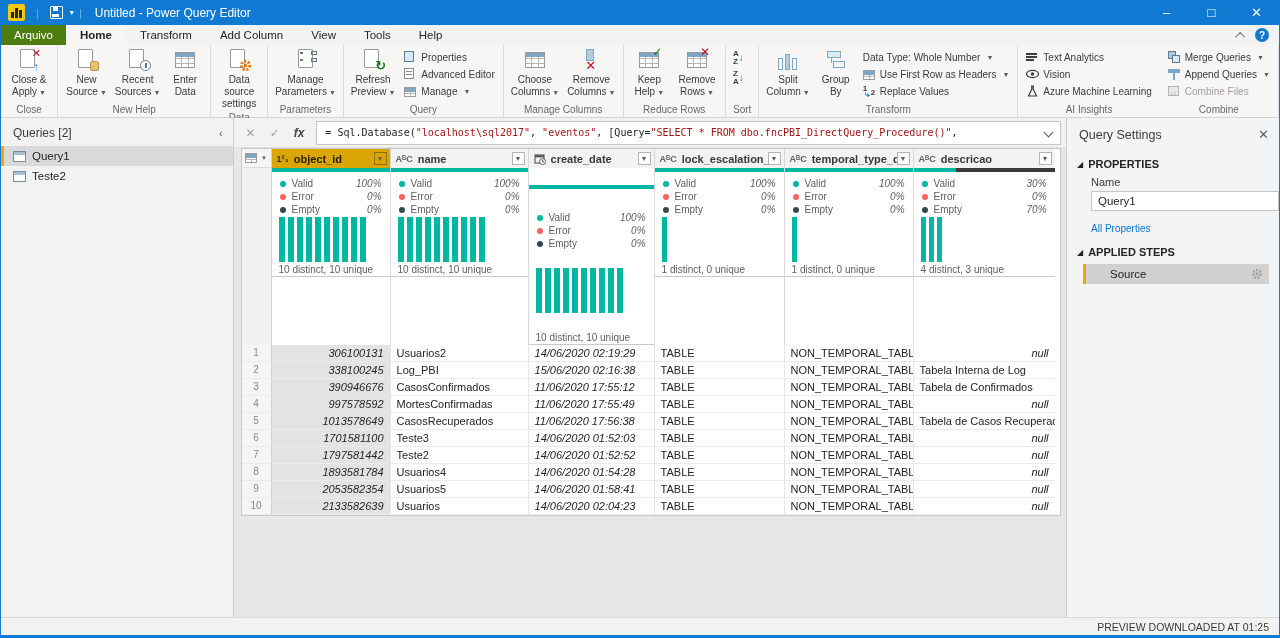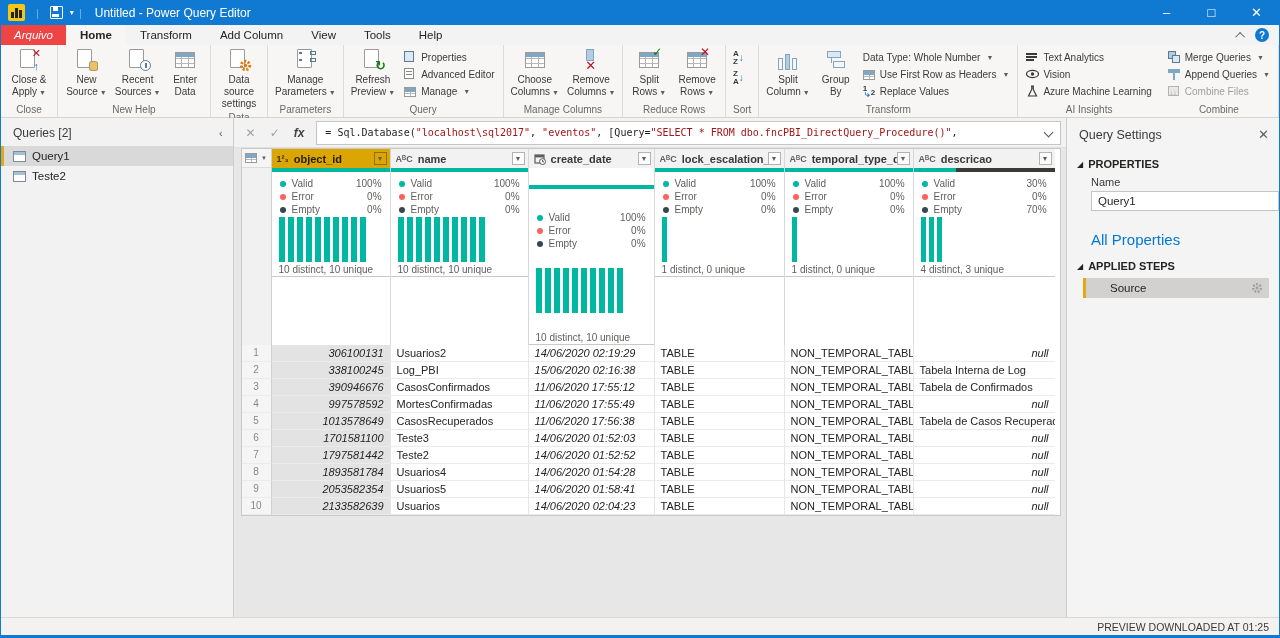--- a/index.html
+++ b/index.html
@@ -16,21 +16,21 @@
   .saveicon { width:13px; height:13px; border:1.5px solid #fff; border-radius:1px; position:relative; margin-left:6px; }
   .saveicon:before { content:""; position:absolute; top:0; left:2px; width:5px; height:4px; background:#fff; }
   .saveicon:after { content:""; position:absolute; bottom:1px; left:1px; width:7px; height:3px; background:#fff; }
   .qat-caret { font-size:8px; margin-left:7px; color:#fff; }
   .title-text { margin-left:8px; font-size:12px; }
   .wbtns { margin-left:auto; display:flex; height:100%; }
   .wbtn { width:45px; display:flex; align-items:center; justify-content:center; font-size:13px; color:#fff; }
 
   
   .menubar { height:20px; background:#f3f3f3; display:flex; align-items:stretch; font-size:11.5px; }
-  .mfile { background:#ef4444; color:#fff; display:flex; align-items:center; padding:0 13px;font-style:italic; }
+  .mfile { background:#4d7c0f; color:#fff; display:flex; align-items:center; padding:0 13px; }
   .mtab { display:flex; align-items:center; padding:0 14px; color:#252423; }
   .mtab.active { background:#f7f6f5; font-weight:bold; }
   .menu-right { margin-left:auto; display:flex; align-items:center; gap:10px; padding-right:10px; }
   .chev-up { width:7px; height:7px; border-left:1.5px solid #666; border-top:1.5px solid #666; transform:rotate(45deg) translateY(2px); }
   .helpicon { width:14px; height:14px; border-radius:50%; background:#1079d2; color:#fff; font-size:10px; font-weight:bold; display:flex; align-items:center; justify-content:center; }
 
   
   .ribbon { height:73px; background:#f7f6f5; border-bottom:1px solid #d4d4d4; display:flex; align-items:stretch; }
   .rgroup { border-right:1px solid #dcdbda; display:flex; flex-direction:column; padding:2px 3px 0 3px; }
   .rbody { display:flex; flex:1; align-items:flex-start; }
@@ -90,21 +90,21 @@
   .fbtn { margin-left:auto; width:13px; height:13px; border:1px solid #b5b3b1; background:#fcfcfc; display:flex; align-items:center; justify-content:center; flex:none; }
   .fbtn .dd { margin:0; font-size:7px; }
   .chead.sel .fbtn { background:transparent; border-color:#8d7200; }
   .qtrack { height:5px; display:flex; background:#fff; padding-bottom:1px; }
   .qv { height:4px; background:#00b8a2; }
   .qe { height:4px; background:#3b3a39; }
   .stats { height:42px; padding:4px 8px 0 8px; }
   .srow { display:flex; align-items:center; height:13px; font-size:10px; color:#605e5c; }
   .dot { width:6px; height:6px; border-radius:50%; margin-right:6px; flex:none; }
   .dv{ background:#00b8a2; } .de{ background:#fd625e; } .dm{ background:#37474f; }
-  .sval { margin-left:auto; }
+  .sval { margin-left:auto;font-style:italic; }
   .hist { height:47px; display:flex; align-items:flex-end; gap:3px; padding:2px 4px 0 7px; }
   .hbar { background:#00b8a2; height:100%; }
   .distinct { height:15px; font-size:10px; color:#605e5c; padding:2px 0 0 7px; border-bottom:1px solid #c9c9c9; white-space:nowrap; overflow:hidden; }
   .gutter-fill { flex:1; }
 
   .trow { display:flex; height:17px; }
   .cell { padding:0 6px; line-height:16px; font-size:11px; border-right:1px solid #e6e6e6; border-bottom:1px solid #ebebeb;
           white-space:nowrap; overflow:hidden; }
   .cell.gutter { width:30px; background:#f5f5f5; color:#8a8886; text-align:center; font-size:10px; border-right:1px solid #d0d0d0; padding:0; }
   .cell.c0 { width:119px; background:#e3e3e3; font-style:italic; text-align:right; }
@@ -115,21 +115,21 @@
   .cell.c5 { width:141px; border-right:none; }
   .cell.nullv { font-style:italic; text-align:right; }
 
   .rightpanel { width:213px; background:#f4f4f4; border-left:1px solid #cfcecd; padding:0 10px; }
   .rp-head { display:flex; align-items:center; padding:9px 0 10px 2px; font-size:12.5px; color:#3b3a39; }
   .rp-close { margin-left:auto; font-size:13px; color:#605e5c; }
   .sect-head { display:flex; align-items:center; gap:5px; font-size:11px; font-weight:bold; color:#252423; margin:6px 0 6px 0; }
   .tri { font-size:8px; color:#252423; }
   .rp-label { font-size:11px; color:#3b3a39; margin:2px 0 3px 14px; }
   .rp-input { width:188px; height:20px; background:#fff; border:1px solid #c8c6c4; margin-left:14px; display:flex; align-items:center; padding:0 6px; font-size:11.5px; }
-  .rp-link { color:#0078d7; font-size:15px; margin:20px 0 12px 14px; }
+  .rp-link { color:#0078d7; font-size:10px; margin:12px 0 12px 14px; }
   .steprow { display:flex; align-items:center; height:20px; background:#d2d1d0; border-left:3px solid #e3a812; margin:2px 0 0 6px; padding:0 6px 0 24px; font-size:11.5px; color:#252423; }
   .gear { margin-left:auto; }
 
   
   .statusbar { height:18px; background:#f3f2f1; border-top:1px solid #d9d9d9; display:flex; align-items:center;
                font-size:10.5px; color:#3b3a39; padding:0 10px; }
   .sb-left { display:flex; gap:26px; }
   .sb-right { margin-left:auto; }
   .bluestrip { height:3px; background:#1079d2; }
 
@@ -300,21 +300,21 @@
     <div class="rlabel">Manage Columns</div>
   </div>
 
   <div class="rgroup">
     <div class="rbody">
       <div class="bbtn">
         <div class="icn">
             <div class="tbl"></div>
             <span class="ov" style="right:0;top:-2px;color:#107c10;font-size:12px;">✓</span>
           </div>
-        <span class="blabel"><span>Split Rows</span><span class="dd">▼</span></span>
+        <span class="blabel"><span>Keep Help</span><span class="dd">▼</span></span>
       </div>
       <div class="bbtn">
         <div class="icn">
             <div class="tbl"></div>
             <span class="ov" style="right:0;top:-2px;color:#c50f1f;font-size:12px;">✕</span>
           </div>
         <span class="blabel"><span>Remove Rows</span><span class="dd">▼</span></span>
       </div>
     </div>
     <div class="rlabel">Reduce Rows</div>

